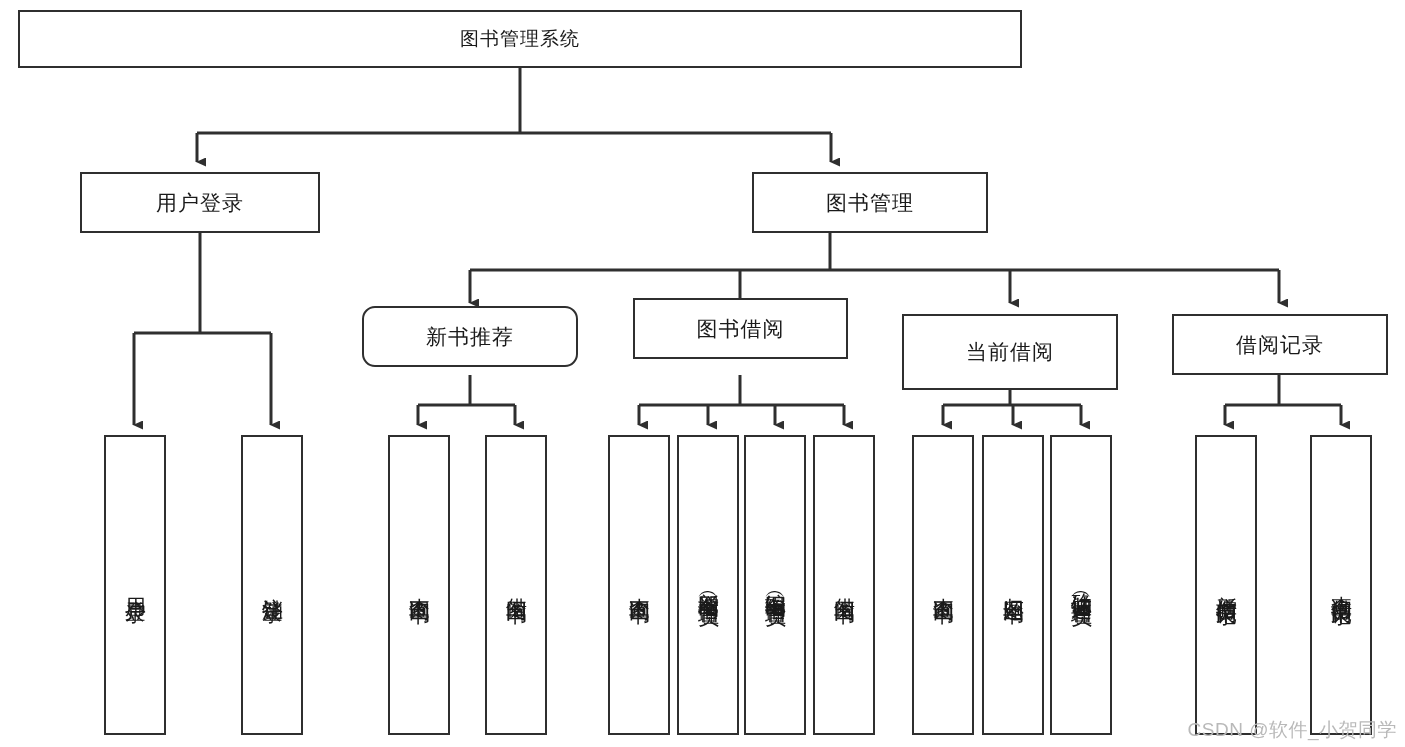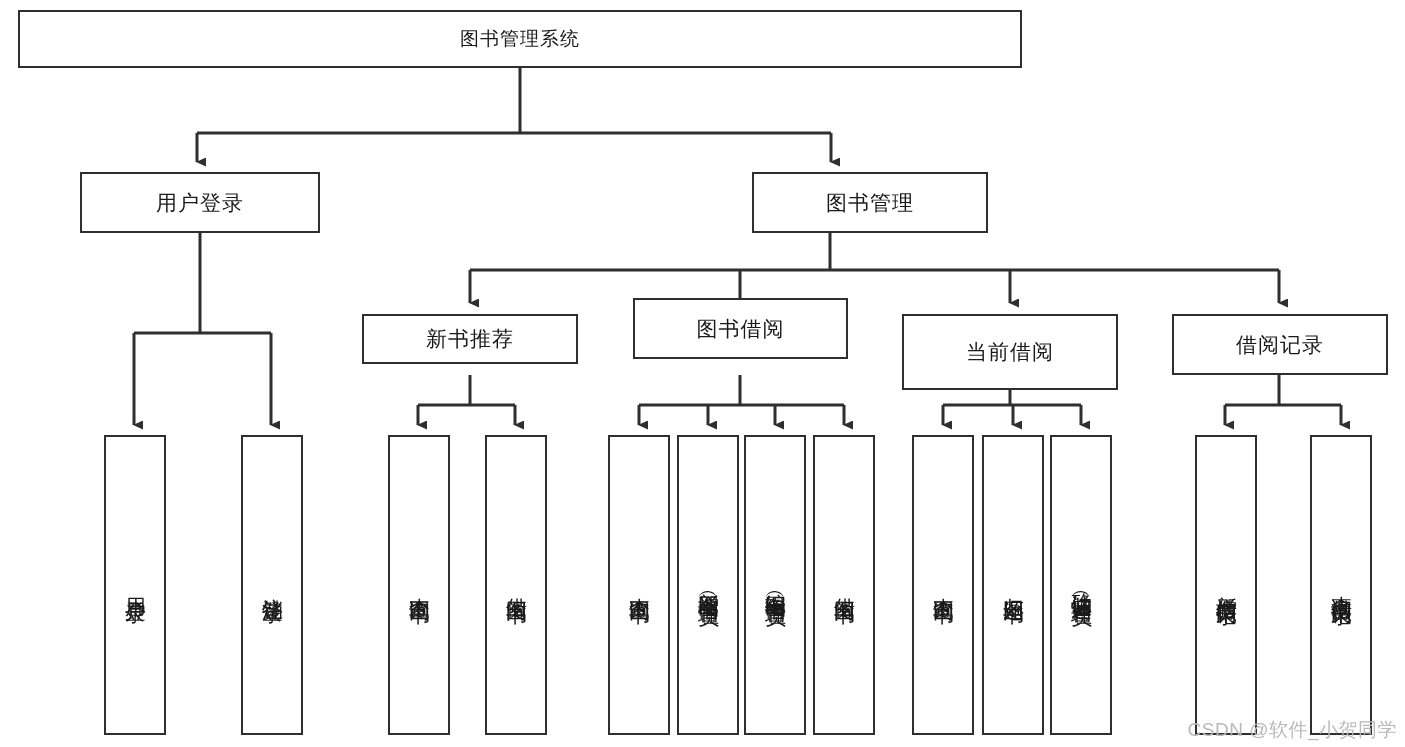--- a/index.html
+++ b/index.html
@@ -129,21 +129,21 @@
   </div>
 
   <div class="node node-h" style="left:80px; top:172px; width:240px; height:61px;">
     <span class="label">用户登录</span>
   </div>
 
   <div class="node node-h" style="left:712px; top:172px; width:236px; height:61px;margin-left:40px;">
     <span class="label">图书管理</span>
   </div>
 
-  <div class="node node-h" style="left:362px; top:314px; width:216px; height:50px;">
+  <div class="node node-h" style="left:362px; top:306px; width:216px; height:61px;border-radius:13px;">
     <span class="label">新书推荐</span>
   </div>
 
   <div class="node node-h" style="left:633px; top:298px; width:215px; height:61px;">
     <span class="label">图书借阅</span>
   </div>
 
   <div class="node node-h" style="left:902px; top:314px; width:216px; height:76px;">
     <span class="label">当前借阅</span>
   </div>

